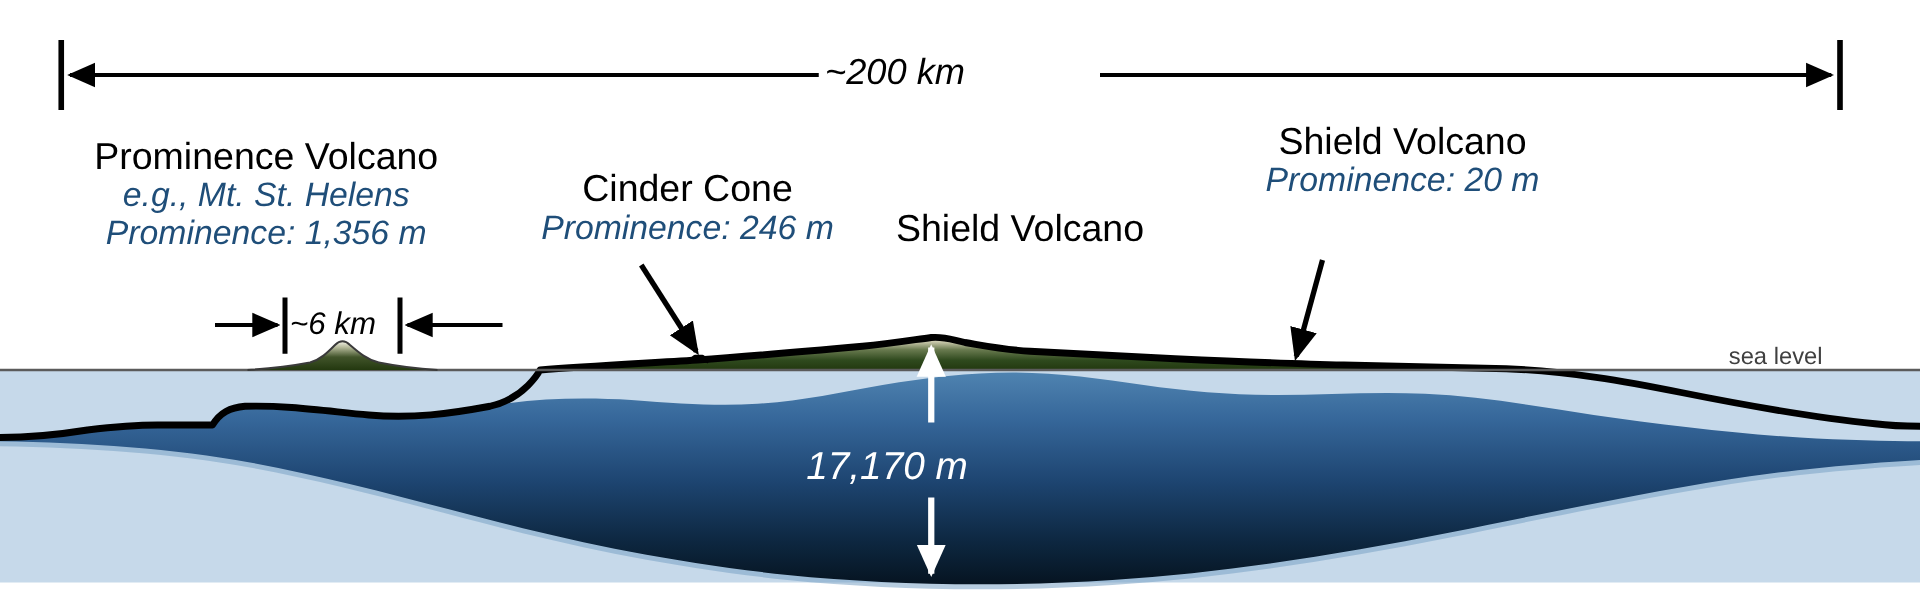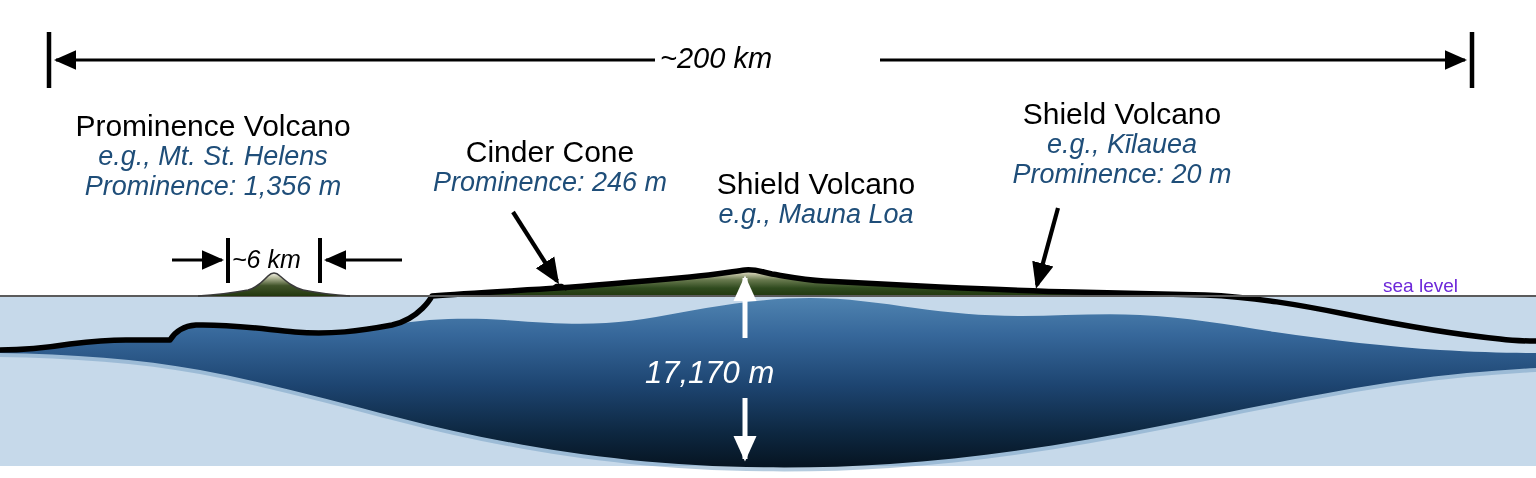--- a/index.html
+++ b/index.html
@@ -52,21 +52,21 @@
   #scale-6km-label   { font-size: 25px; }
   #depth-label {
     position: absolute;
     color: #ffffff;
     font-style: italic;
     font-size: 31px;
     white-space: nowrap;
   }
   #sea-level-label {
     position: absolute;
-    color: #6d28d9;
+    color: #404040;
     font-size: 19px;
     white-space: nowrap;
   }
 </style>
 </head>
 <body>
 
 <div id="diagram-root">
 
   <svg id="diagram-svg" viewBox="0 0 1536 478">
@@ -280,22 +280,20 @@
     <div class="lbl-sub">Prominence: 1,356 m</div>
   </div>
 
   <div class="lbl" style="left:405px; top:90px; width:290px;margin-top:46px;">
     <div class="lbl-title">Cinder Cone</div>
     <div class="lbl-sub">Prominence: 246 m</div>
   </div>
 
   <div class="lbl" style="left:672px; top:168px; width:288px;">
     <div class="lbl-title">Shield Volcano</div>
-    <div class="lbl-sub">e.g., Mauna Loa</div>
   </div>
 
   <div class="lbl" style="left:962px; top:98px; width:320px;">
     <div class="lbl-title">Shield Volcano</div>
-    <div class="lbl-sub">e.g., Kīlauea</div>
     <div class="lbl-sub">Prominence: 20 m</div>
   </div>
 
 </div>
 
 </body></html>

